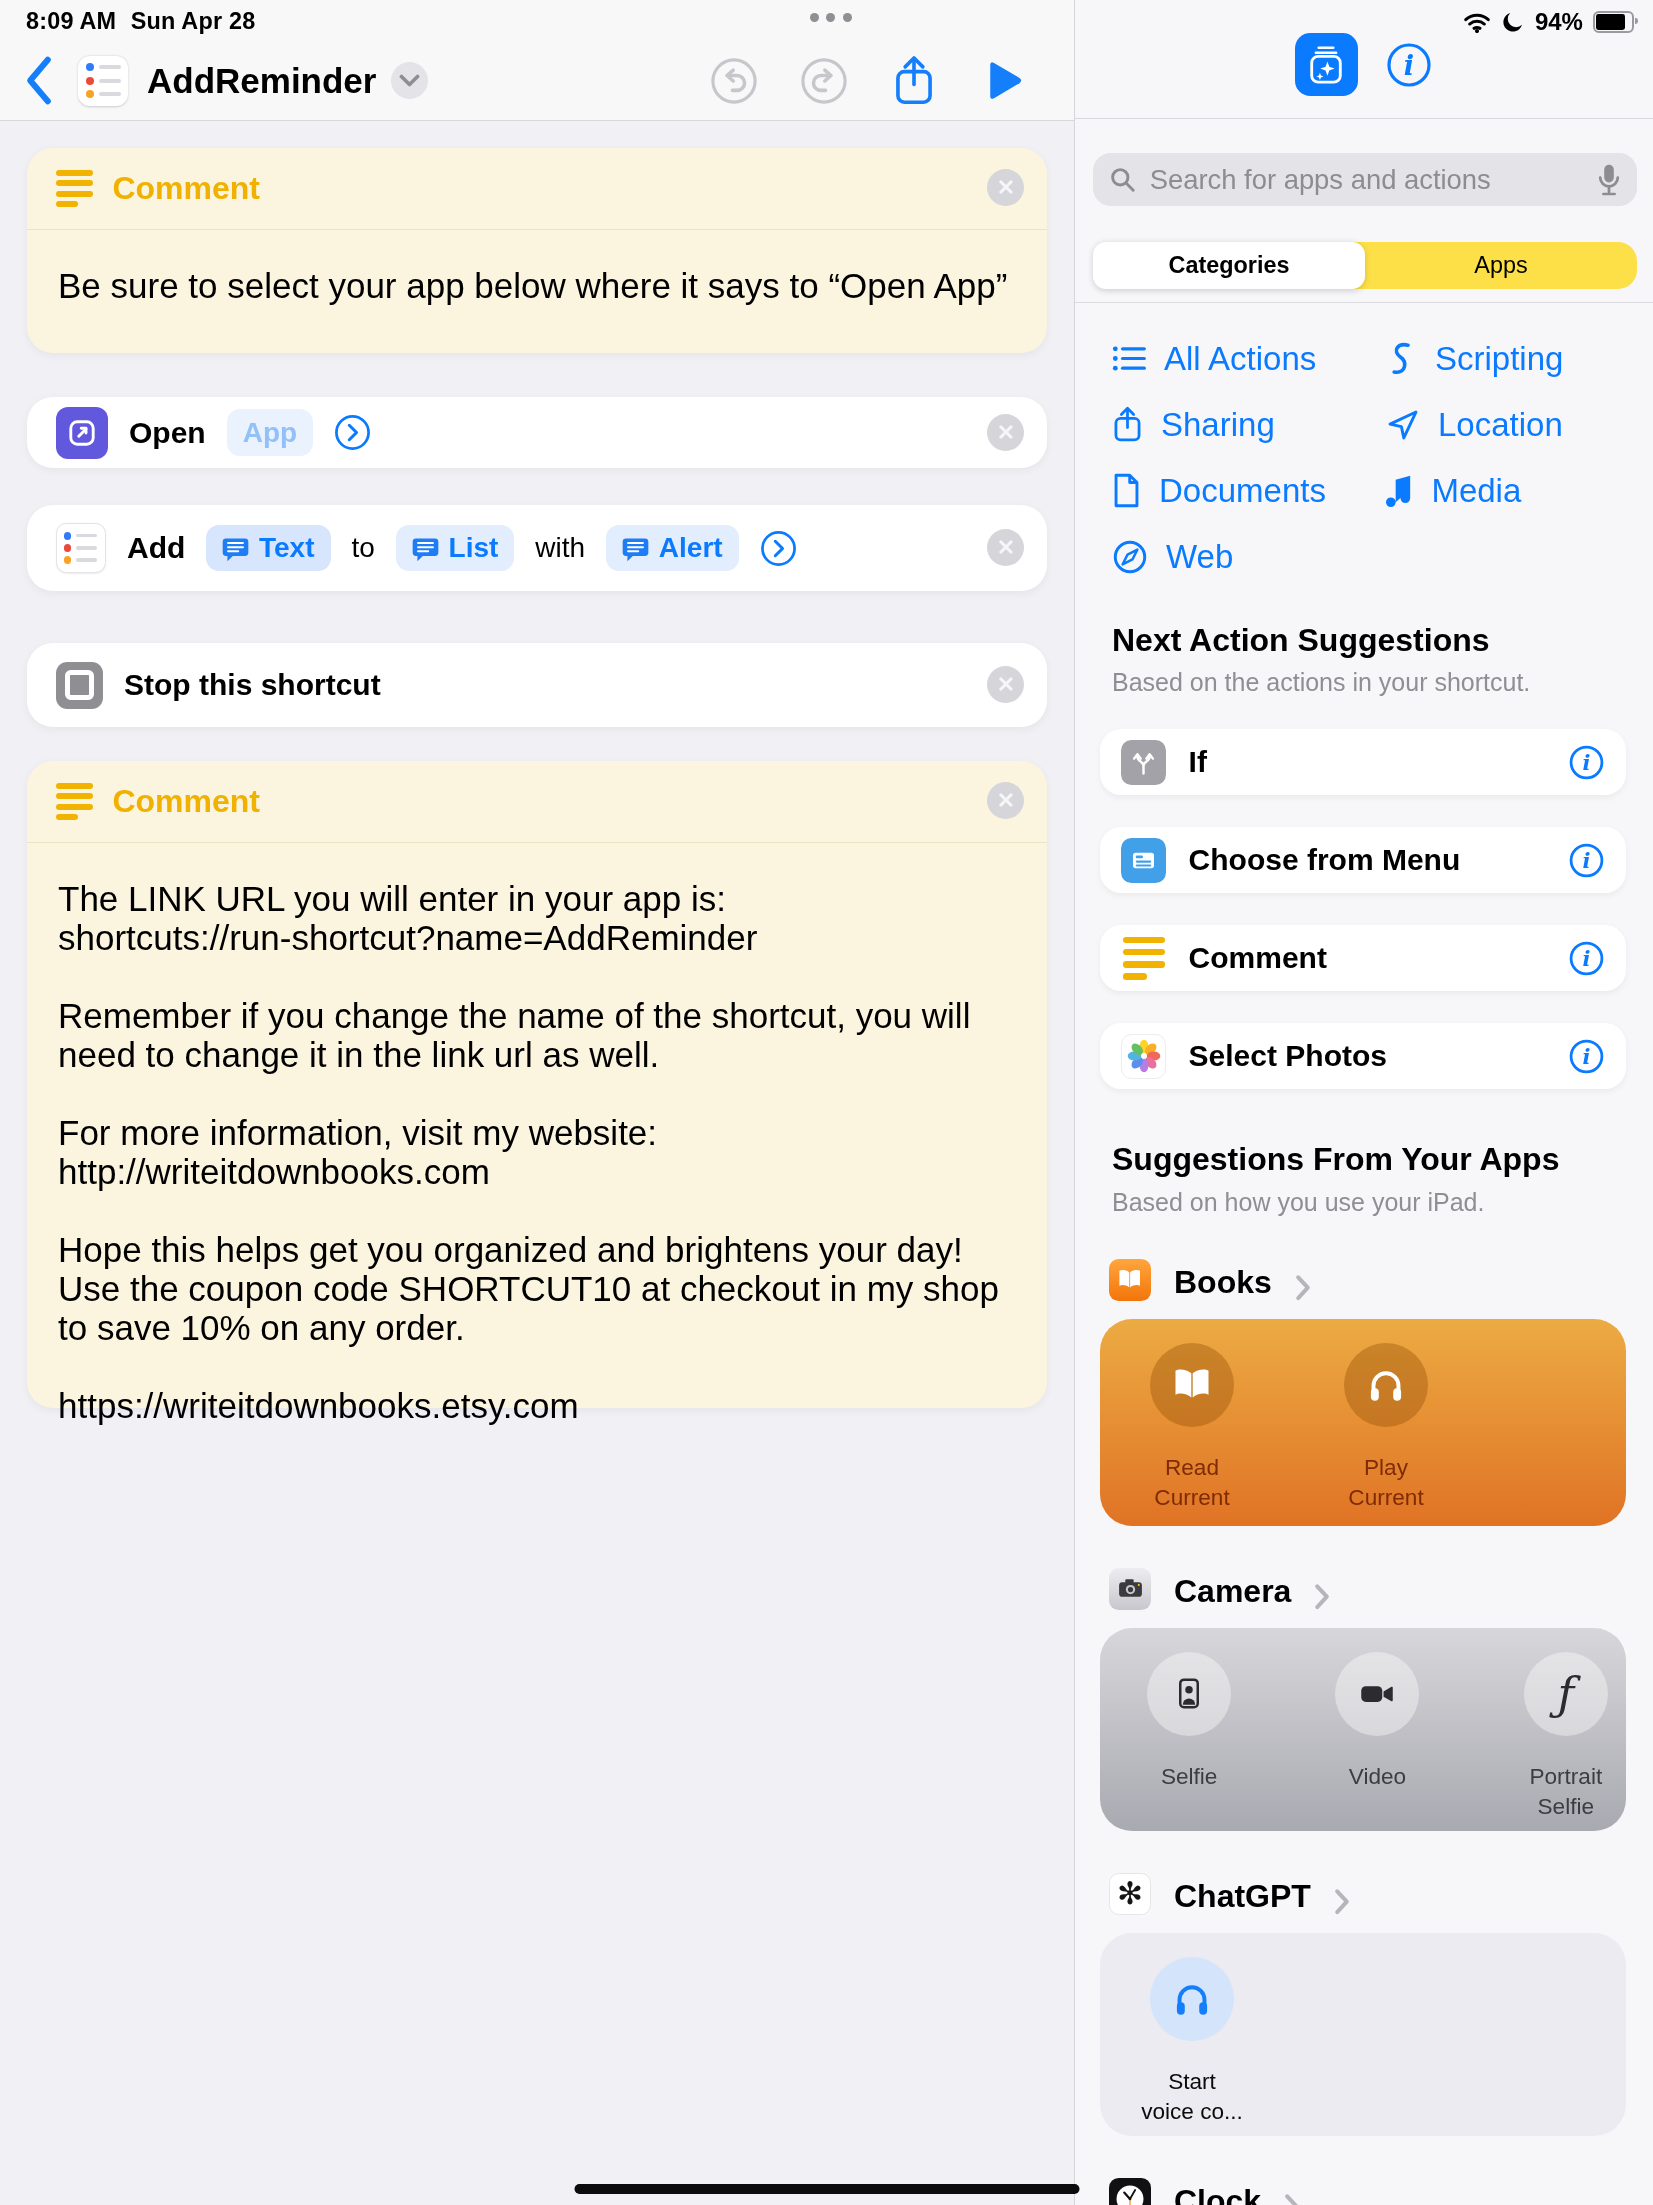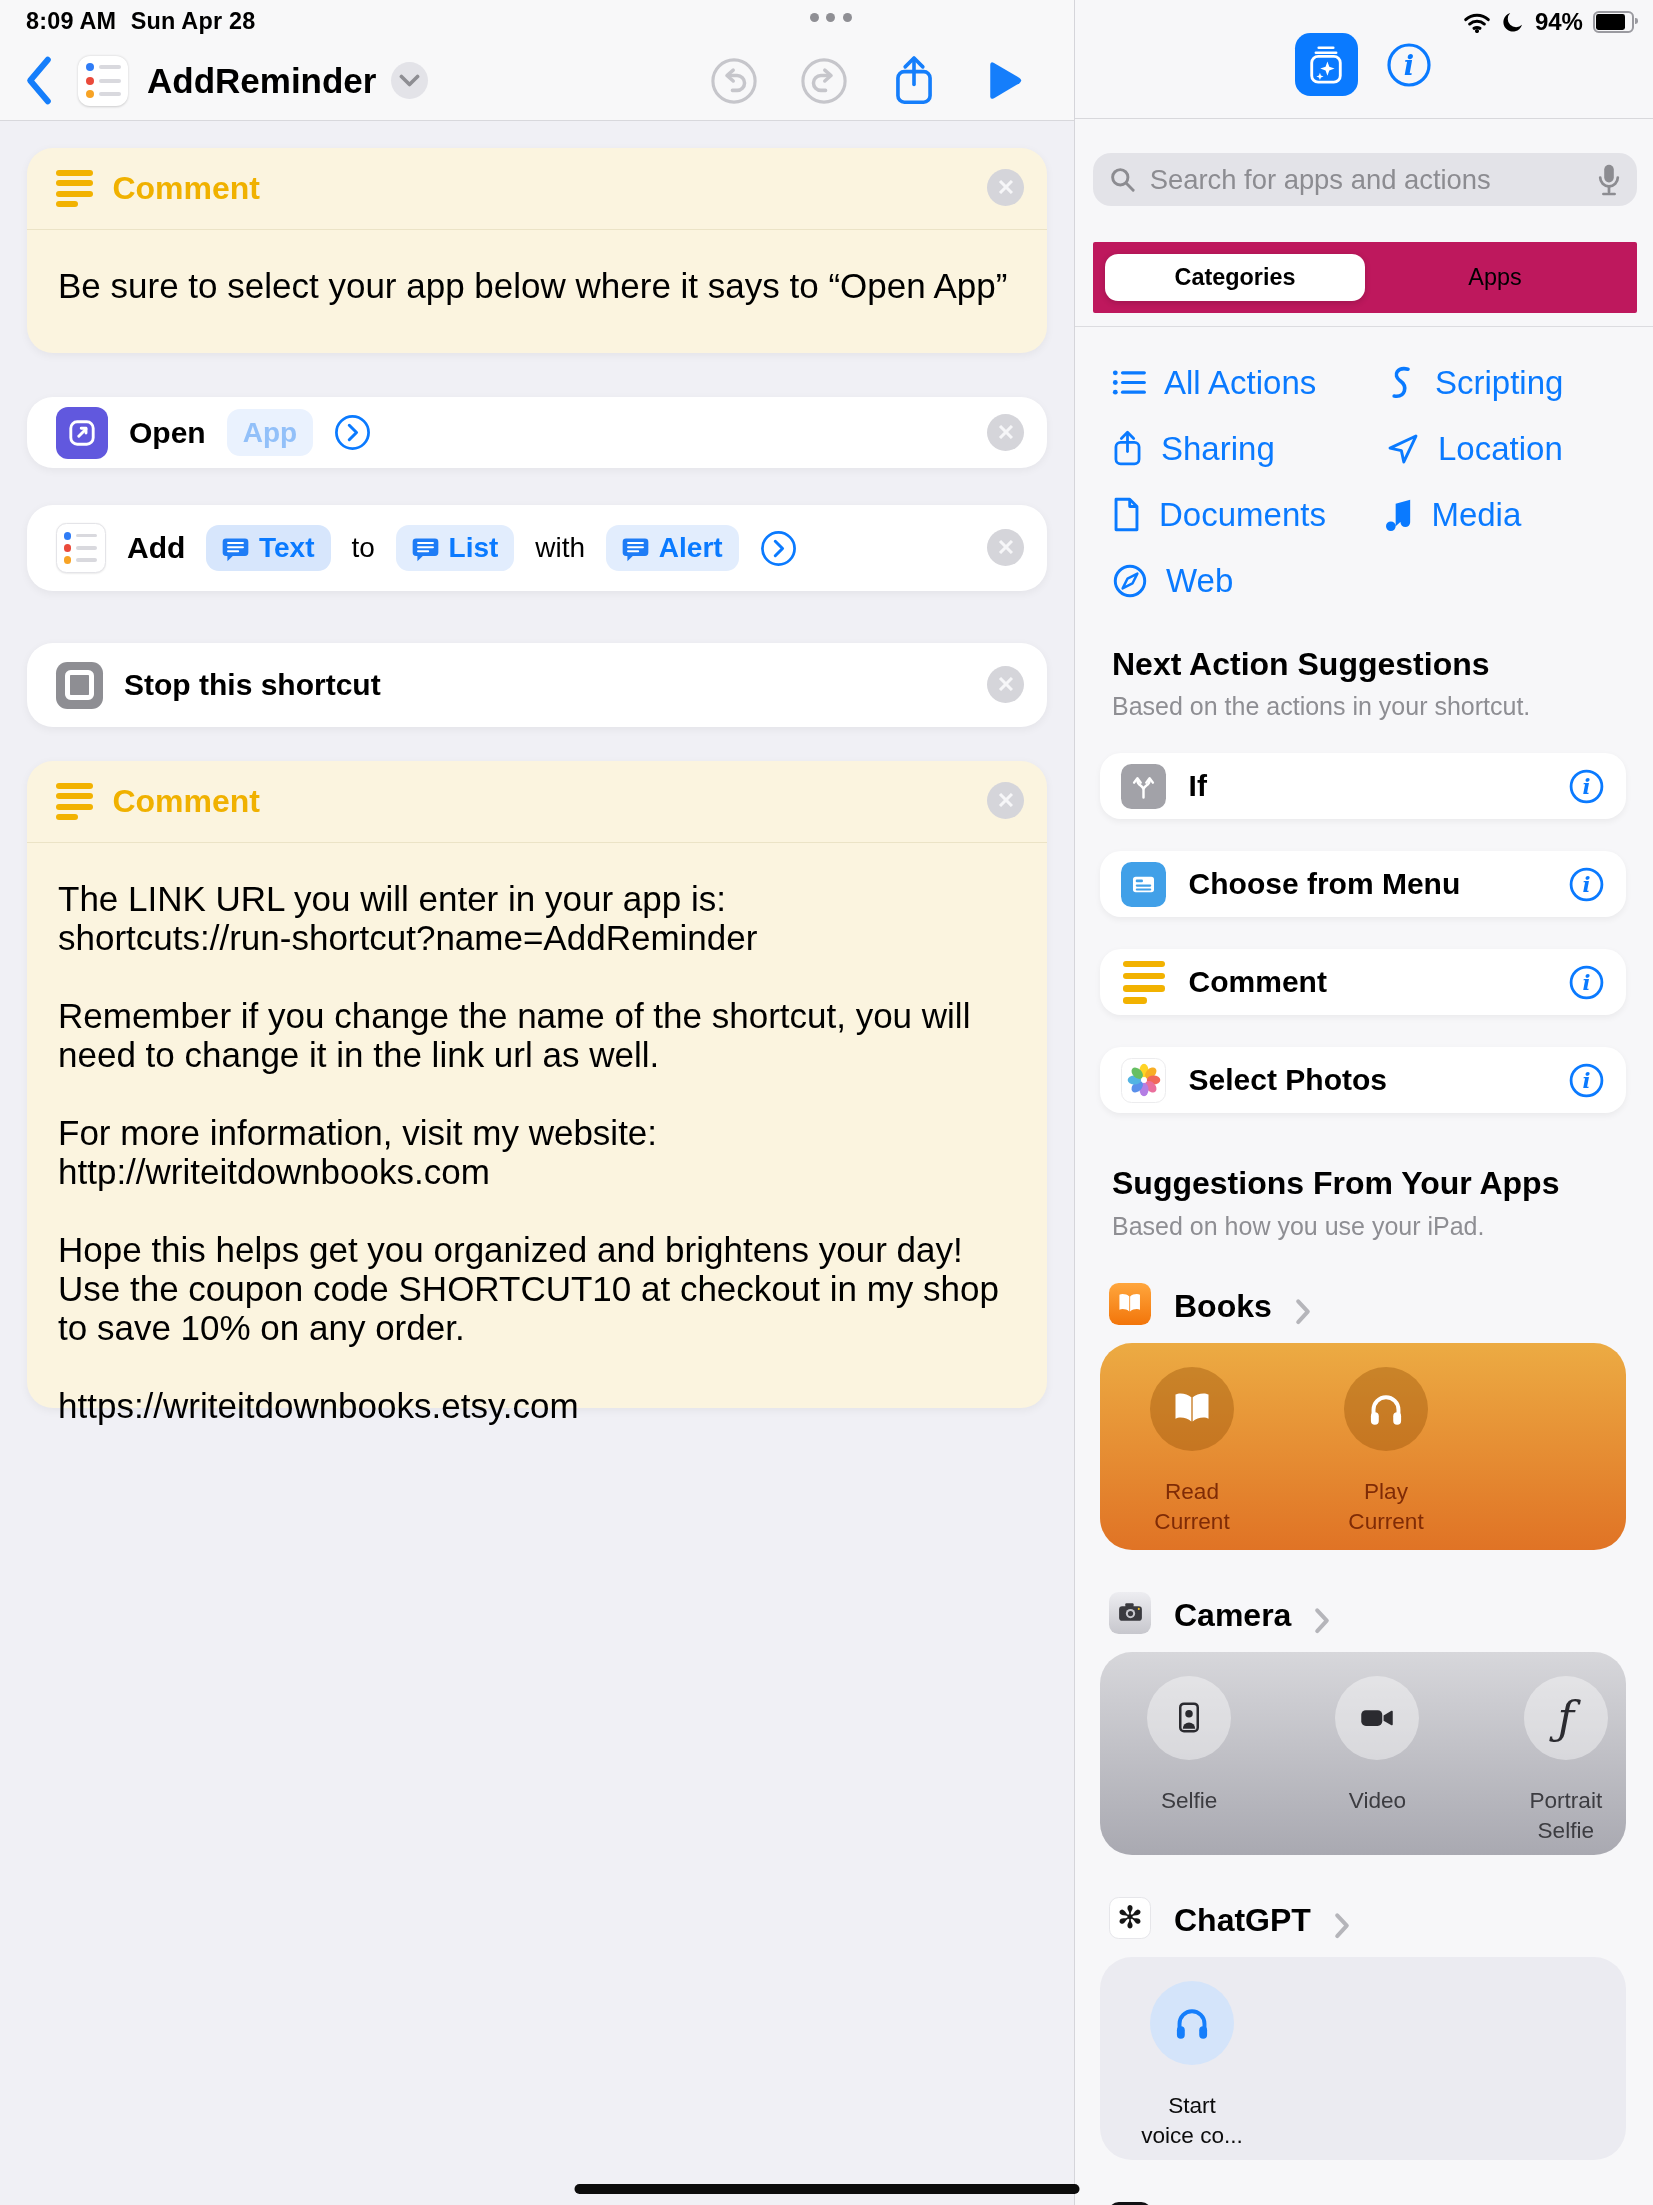--- a/index.html
+++ b/index.html
@@ -49,21 +49,21 @@
   .right{position:absolute;left:1074px;top:0;width:579px;height:2205px;background:#F7F7F9;border-left:1.6px solid #D5D5DA;box-sizing:border-box;}
   .status-right{position:absolute;right:19.4px;top:8px;display:flex;align-items:center;gap:9.7px;font-size:24px;font-weight:600;}
   .batt{position:relative;width:37px;height:18.6px;border:2.4px solid #9A9AA0;border-radius:5.7px;}
   .batt i{position:absolute;left:1.6px;top:1.6px;bottom:1.6px;width:29px;background:#000;border-radius:2.4px;}
   .batt:after{content:"";position:absolute;right:-6.5px;top:4.8px;width:3.2px;height:6.5px;background:#9A9AA0;border-radius:0 2.4px 2.4px 0;}
   .rp-topbar{height:119px;display:flex;align-items:center;justify-content:center;gap:27.4px;padding-top:11.3px;box-sizing:border-box;border-bottom:1.6px solid #D8D8DC;}
   .lib-btn{width:63px;height:63px;border-radius:15.3px;background:#0A7AFF;display:flex;align-items:center;justify-content:center;}
   .search{margin:34px 16px 0 18px;height:53px;border-radius:18px;background:#E3E3E8;display:flex;align-items:center;padding:0 16px;box-sizing:border-box;gap:11.3px;}
   .search input{flex:1;border:none;background:transparent;outline:none;font-size:27.4px;color:#444;font-family:inherit;}
   .search input::placeholder{color:#8C8C91;}
-  .seg{margin:36px 16px 0 18px;height:47px;border-radius:2px;background:#be185d;display:flex;padding:12px;position:relative;}
+  .seg{margin:36px 16px 0 18px;height:47px;border-radius:19px;background:#fde047;display:flex;padding:0;position:relative;}
   .seg-cell{flex:1;display:flex;align-items:center;justify-content:center;font-size:23.4px;}
   .seg-cell.on{background:#fff;border-radius:13px;font-weight:600;box-shadow:0 1.6px 6.5px rgba(0,0,0,.16);}
   .rp-div{margin-top:13px;border-top:1.6px solid #DCDCE0;}
   .cats{padding:22.6px 0 0 37px;display:grid;grid-template-columns:274px auto;}
   .cat{height:66px;display:flex;align-items:center;gap:18px;color:#0A7AFF;font-size:33px;}
   .sec-title{margin:32px 0 0 37px;font-size:32px;font-weight:700;}
   .sec-sub{margin:9.7px 0 0 37px;font-size:25px;color:#8E8E93;}
   .sug-card{margin:0 27px 0 25px;margin-top:32px;height:66px;background:#fff;border-radius:21px;box-shadow:0 2.4px 6.5px rgba(0,0,0,.05);
     display:flex;align-items:center;padding:0 21px;box-sizing:border-box;}
   .sug-card:first-of-type{margin-top:36px;}

